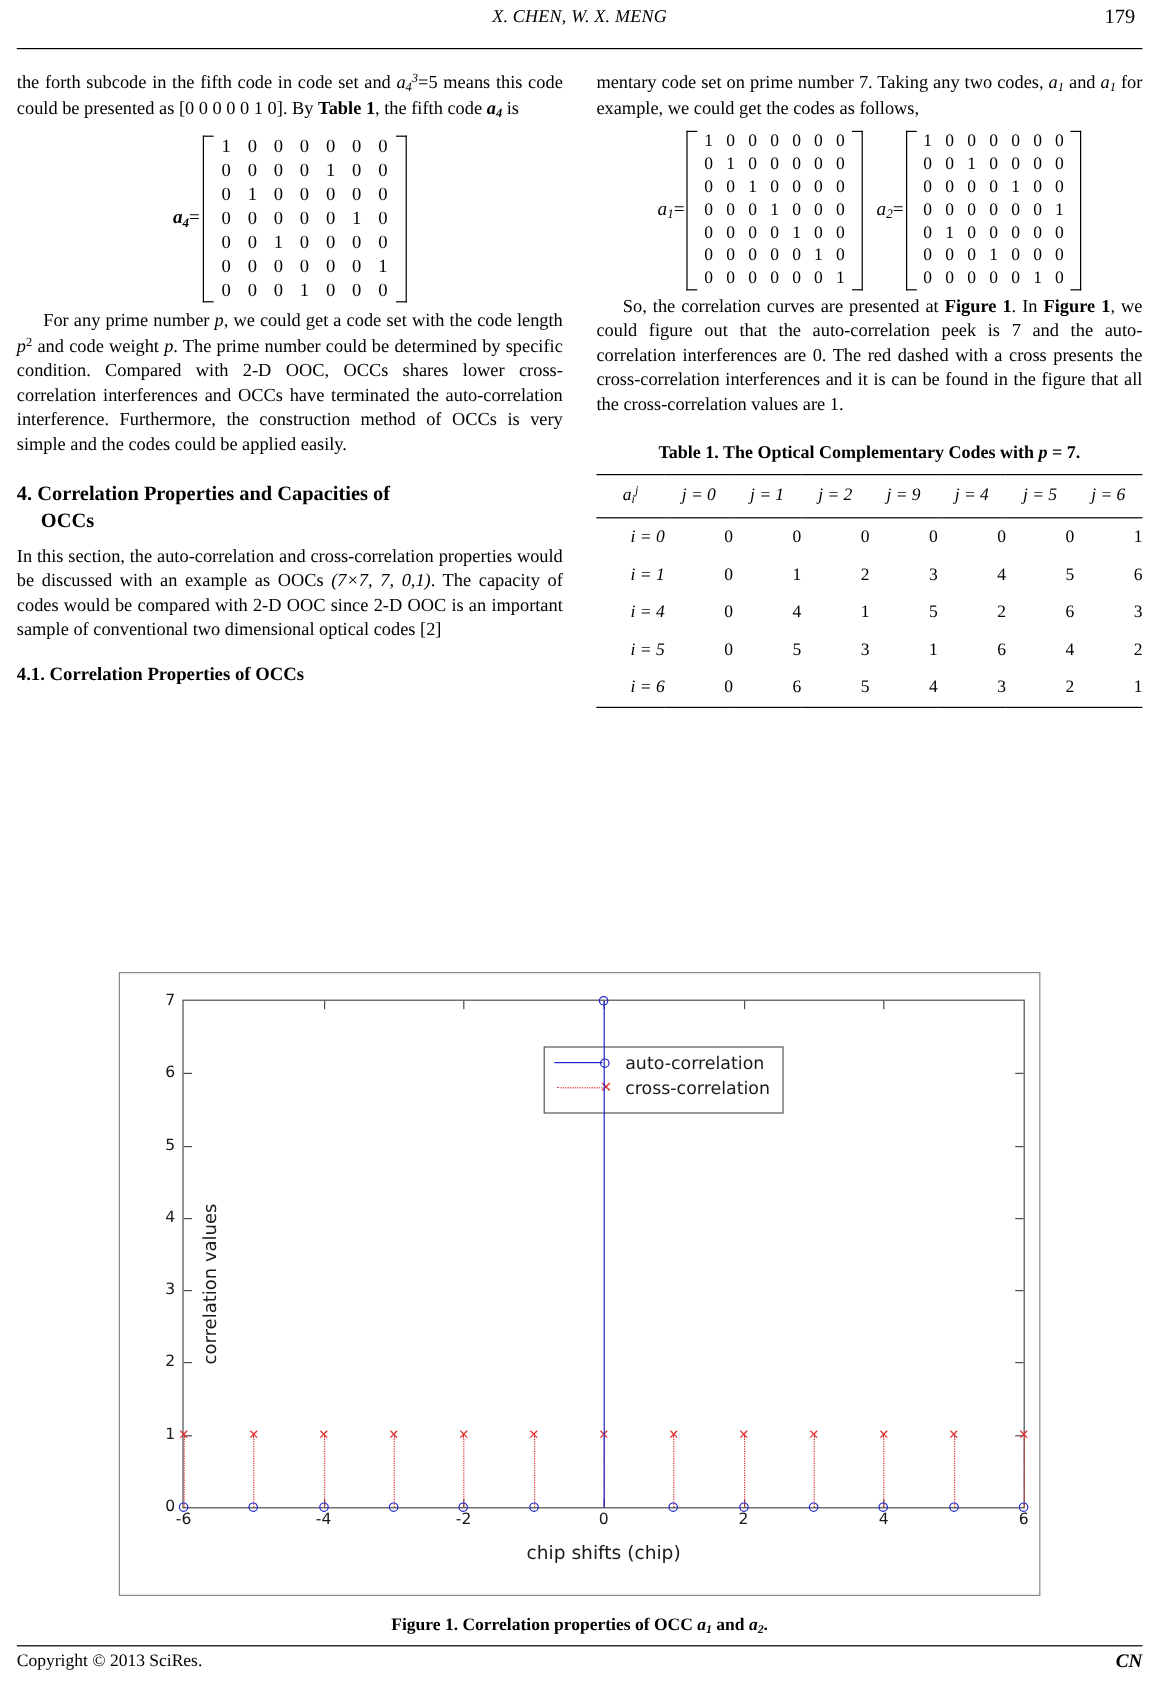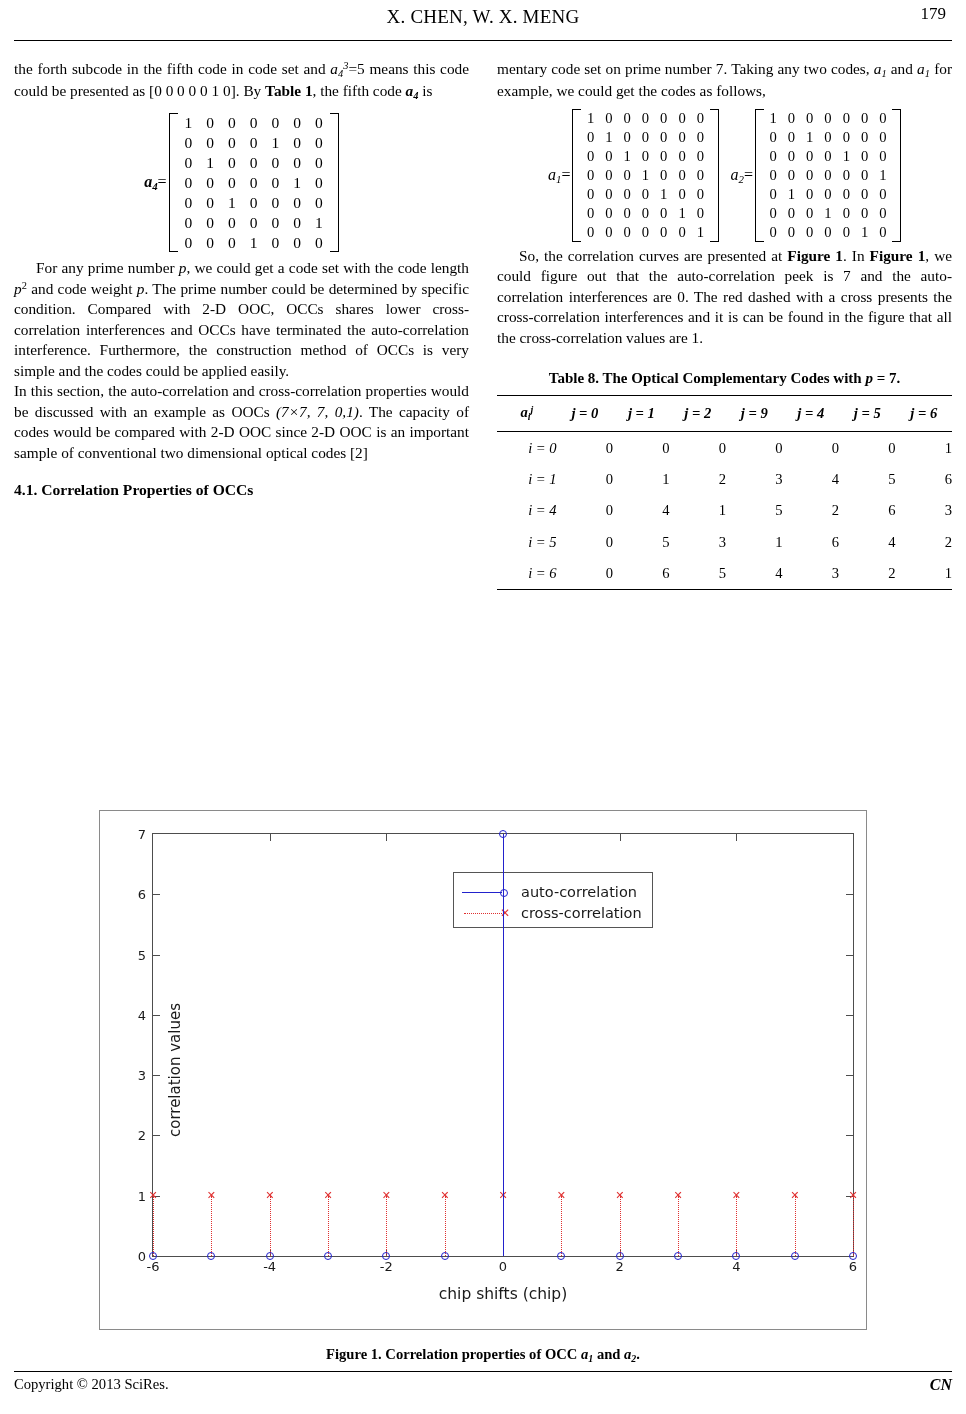--- a/index.html
+++ b/index.html
@@ -28,22 +28,23 @@
     position: relative;
     height: 40px;
     border-bottom: 1.5px solid #000;
     margin: 0 0 0 0;
   }
   .runhead-title {
     position: absolute;
     left: 0; right: 0;
     top: 6px;
     text-align: center;
-    font-size: 19px;
+    font-size: 15px;
     letter-spacing: .2px;
+    font-style: italic;
   }
   .runhead-page {
     position: absolute;
     right: 6px;
     top: 4px;
     font-size: 17px;
   }
 
   
   .columns {
@@ -141,21 +142,21 @@
     font-weight: bold;
     font-size: 15px;
     margin: 22px 0 8px 0;
   }
   table.data {
     border-collapse: collapse;
     width: 100%;
     font-size: 14.6px;
   }
   table.data thead th {
-    font-weight: bold;
+    font-weight: normal;
     font-style: italic;
     padding: 8px 0 9px 0;
     text-align: center;
     border-top: 1.8px solid #000;
     border-bottom: 1.1px solid #000;
   }
   table.data tbody td {
     text-align: right;
     padding: 7.2px 0;
   }
@@ -286,21 +287,21 @@
     top: 38px;
     border: 1.5px solid #555;
     background: #fff;
     padding: 6px 10px 6px 8px;
     font-family: "DejaVu Sans", sans-serif;
     font-size: 14.5px;
     color: #1a1a1a;
   }
   .legend-row {
     display: flex;
-    align-items: flex-end;
+    align-items: flex-start;
     height: 21px;
   }
   .lg-sample {
     width: 52px;
     position: relative;
     height: 14px;
     margin-right: 7px;
   }
   .lg-line {
     position: absolute;
@@ -444,20 +445,21 @@
                   </tr>
               </tbody>
             </table>
             <div class="brk brk-r"></div>
           </div>
         </div>
       </div>
 
       <p class="body indent sp"><span>For any prime number </span><span class="math">p</span><span>, we could get a code set with the code length </span><span class="math"><span>p</span><sup class="s" style="font-style:normal">2</sup></span><span> and code weight </span><span class="math">p</span><span>. The prime number could be determined by specific condition. Compared with 2-D OOC, OCCs shares lower cross-correlation interferences and OCCs have terminated the auto-correlation interference. Furthermore, the construction method of OCCs is very simple and the codes could be applied easily.</span></p>
 
+      <h2 class="sec"><span>4. Correlation Properties and Capacities of</span><span class="hang">OCCs</span></h2>
 
       <p class="body"><span>In this section, the auto-correlation and cross-correlation properties would be discussed with an example as OOCs </span><span class="math">(7×7, 7, 0,1)</span><span>. The capacity of codes would be compared with 2-D OOC since 2-D OOC is an important sample of conventional two dimensional optical codes [2]</span></p>
 
       <h3 class="subsec">4.1. Correlation Properties of OCCs</h3>
 
 
     </div>
 
     <div class="col">
 
@@ -612,21 +614,21 @@
               </tbody>
             </table>
             <div class="brk brk-r"></div>
           </div>
         </div>
 
       </div>
 
       <p class="body indent sp"><span>So, the correlation curves are presented at </span><b>Figure 1</b><span>. In </span><b>Figure 1</b><span>, we could figure out that the auto-correlation peek is 7 and the auto-correlation interferences are 0. The red dashed with a cross presents the cross-correlation interferences and it is can be found in the figure that all the cross-correlation values are 1.</span></p>
 
-      <div class="tbl-caption"><span>Table 8. The Optical Complementary Codes with </span><span class="math">p</span><span> = 7.</span></div>
+      <div class="tbl-caption"><span>Table 1. The Optical Complementary Codes with </span><span class="math">p</span><span> = 7.</span></div>
 
       <table class="data">
         <thead>
           <tr>
             <th><span>a</span><sub class="s">i</sub><sup class="s">j</sup></th>
             <th>j = 0</th>
             <th>j = 1</th>
             <th>j = 2</th>
             <th>j = 9</th>
             <th>j = 4</th>

